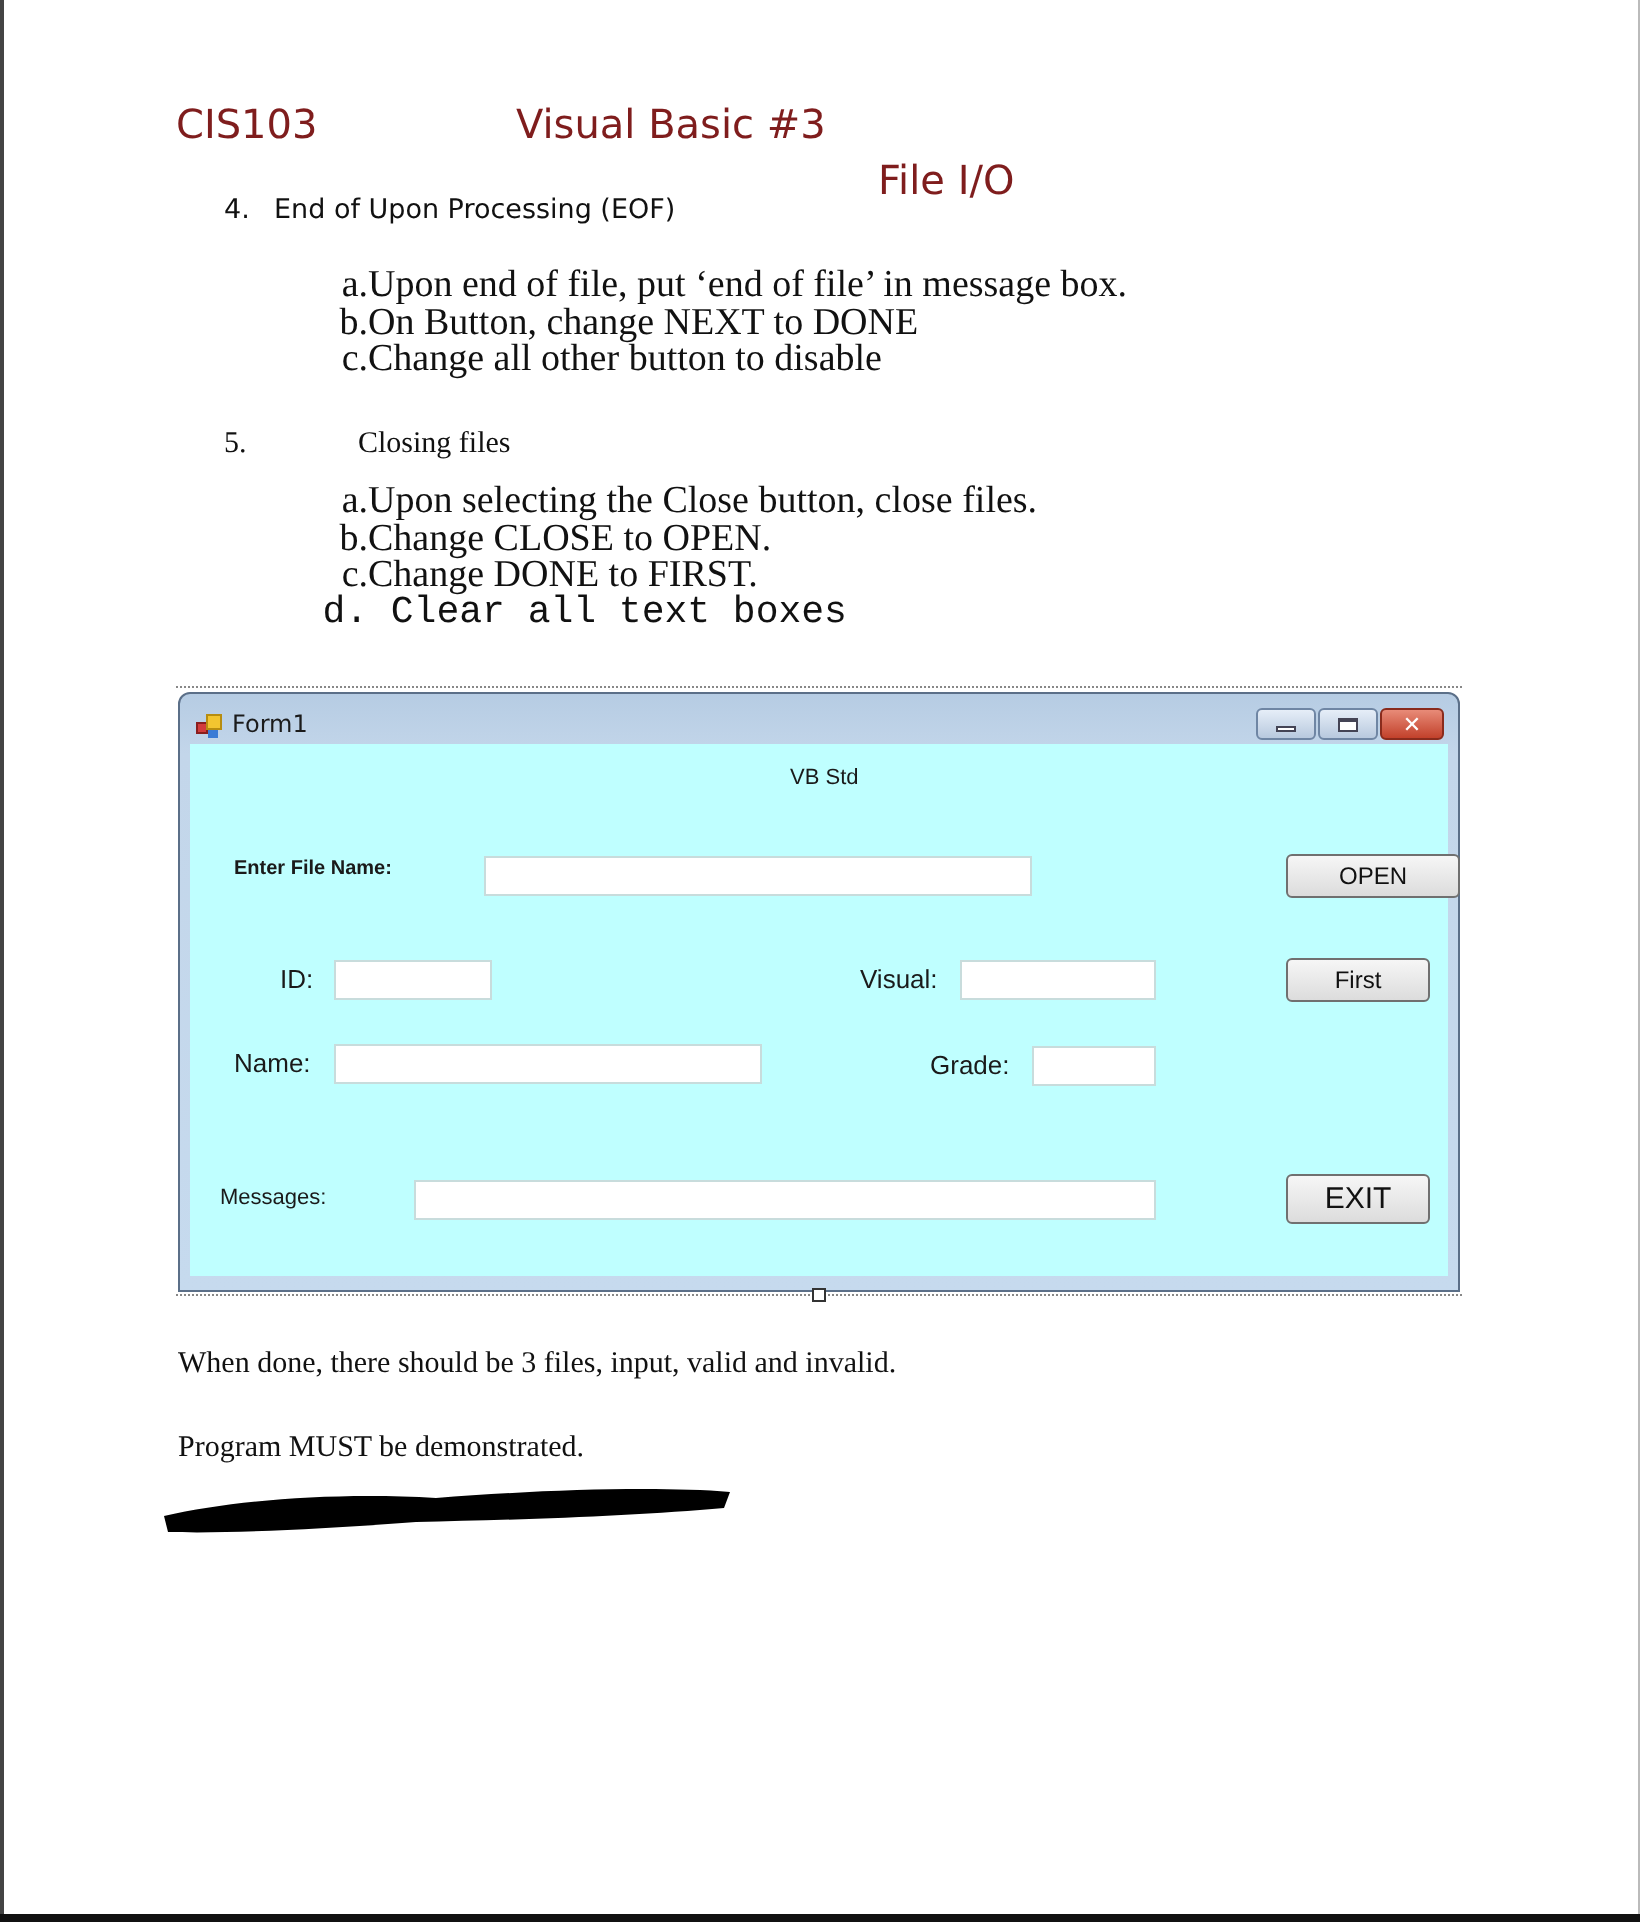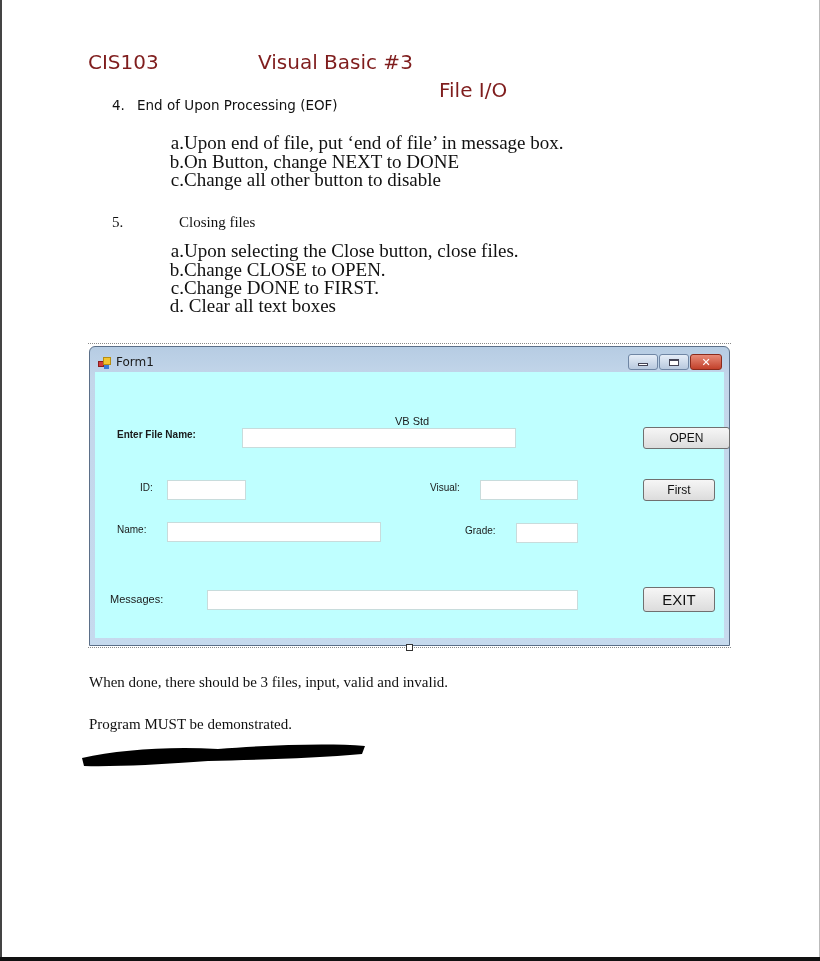--- a/index.html
+++ b/index.html
@@ -39,21 +39,21 @@
   .ctrl { position:absolute; top:7px; height:16px; border:1px solid #6f86a4; border-radius:3px; box-sizing:border-box;
           background:linear-gradient(#e6eef8, #b8c9de); display:flex; align-items:center; justify-content:center; }
   .ctrl-min { left:538px; width:30px; }
   .ctrl-max { left:569px; width:30px; }
   .ctrl-close { left:600px; width:32px; background:linear-gradient(#e88b78, #c2412b); border-color:#8a2b1c; }
   .glyph-min { width:10px; height:3px; background:#fff; border:1px solid #445; box-sizing:border-box; margin-top:5px; }
   .glyph-max { width:10px; height:7px; border:1px solid #445; border-top-width:2px; box-sizing:border-box; background:#fff; }
   .glyph-x { color:#fff; font-family:"DejaVu Sans", sans-serif; font-weight:bold; font-size:11px; line-height:1; }
 
   .client { position:absolute; left:5px; top:25px; width:629px; height:266px; background:#bfffff; }
-  .lbl { position:absolute; font-family:"Liberation Sans", sans-serif; font-size:10px; color:#1a1a1a; white-space:nowrap; }
+  .lbl { position:absolute; font-family:"Liberation Sans", sans-serif; font-size:13px; color:#1a1a1a; white-space:nowrap; }
   .tb { position:absolute; height:20px; background:#fff; border:1px solid #c8dcdc; box-sizing:border-box; }
   .btn { position:absolute; height:22px; border:1px solid #707070; border-radius:3px; box-sizing:border-box;
          background:linear-gradient(#f6f6f6, #dcdcdc); font-family:"Liberation Sans", sans-serif; font-size:12px;
          display:flex; align-items:center; justify-content:center; color:#111; }
 
   .bottom-text { position:absolute; left:89px; font-size:15px; }
   .redact { position:absolute; left:78px; top:740px; width:290px; height:28px; }
 </style>
 </head>
 <body>
@@ -84,21 +84,21 @@
 
 <div class="item" style="left:160px; top:240px;">
   <span class="letter">a.</span><span>Upon selecting the Close button, close files.</span>
 </div>
 <div class="item" style="left:160px; top:259px;">
   <span class="letter">b.</span><span>Change CLOSE to OPEN.</span>
 </div>
 <div class="item" style="left:160px; top:277px;">
   <span class="letter">c.</span><span>Change DONE to FIRST.</span>
 </div>
-<div class="item" style="left:160px; top:295px;">
+<div class="item" style="left:160px; top:295px;font-family:Liberation Mono, monospace;">
   <span class="letter">d.</span><span> Clear all text boxes</span>
 </div>
 
 <div class="shot-dotted-top"></div>
 <div class="win">
   <div class="win-icon">
     <div class="a"></div>
       <div class="b"></div>
       <div class="c"></div>
   </div>
@@ -107,21 +107,21 @@
     <div class="glyph-min"></div>
   </div>
   <div class="ctrl ctrl-max">
     <div class="glyph-max"></div>
   </div>
   <div class="ctrl ctrl-close">
     <span class="glyph-x">✕</span>
   </div>
 
   <div class="client">
-    <div class="lbl" style="left:300px; top:11px; font-size:11px;margin-top:32px;">VB Std</div>
+    <div class="lbl" style="left:300px; top:11px; font-size:11px;">VB Std</div>
 
     <div class="lbl" style="left:22px; top:57px; font-weight:bold; font-size:10px;">Enter File Name:</div>
     <input class="tb" style="left: 147px; top: 56px; width: 274px;" value="">
     <div class="btn" style="left:548px; top:55px; width:87px;">OPEN</div>
 
     <div class="lbl" style="left:45px; top:110px;">ID:</div>
     <input class="tb" style="left: 72px; top: 108px; width: 79px;" value="">
 
     <div class="lbl" style="left:335px; top:110px;">Visual:</div>
     <input class="tb" style="left: 385px; top: 108px; width: 98px;" value="">

